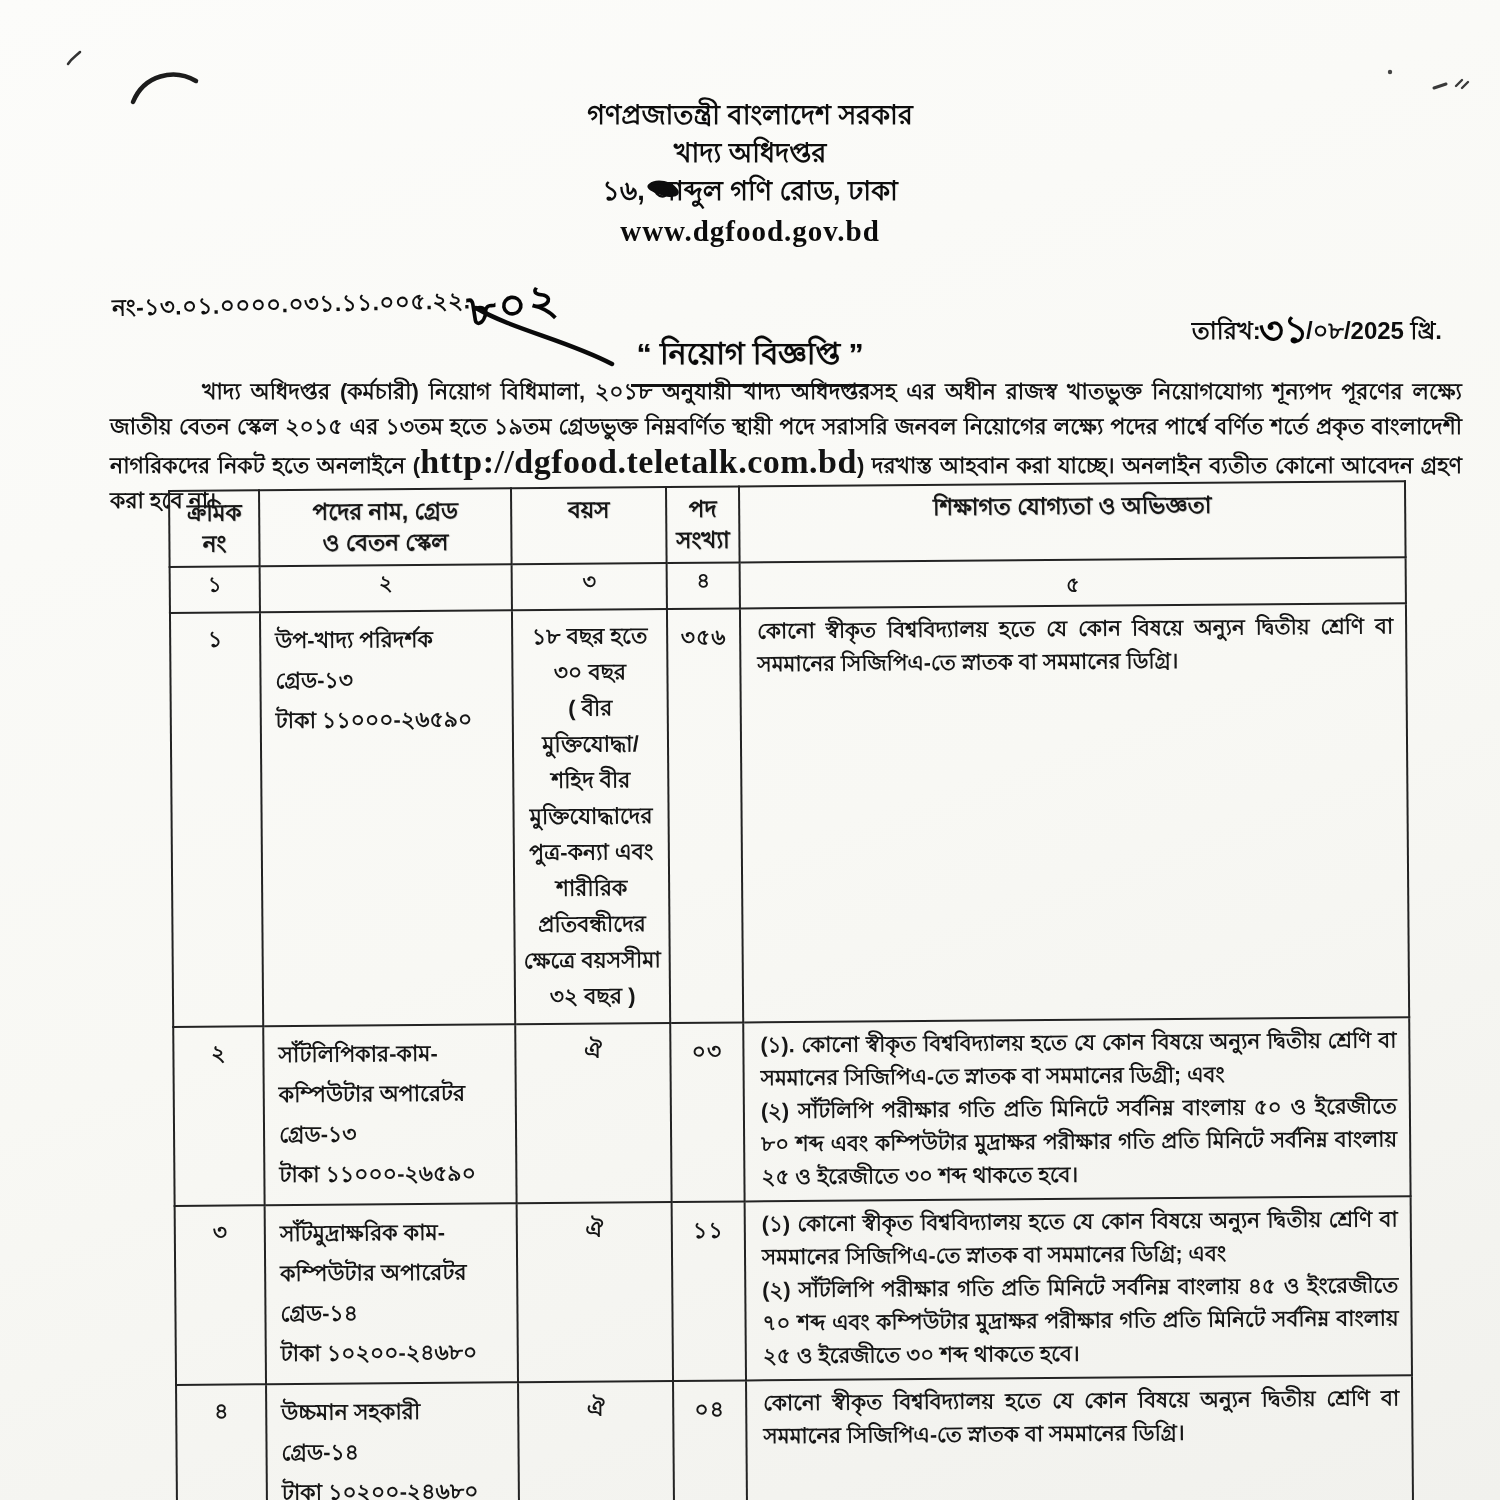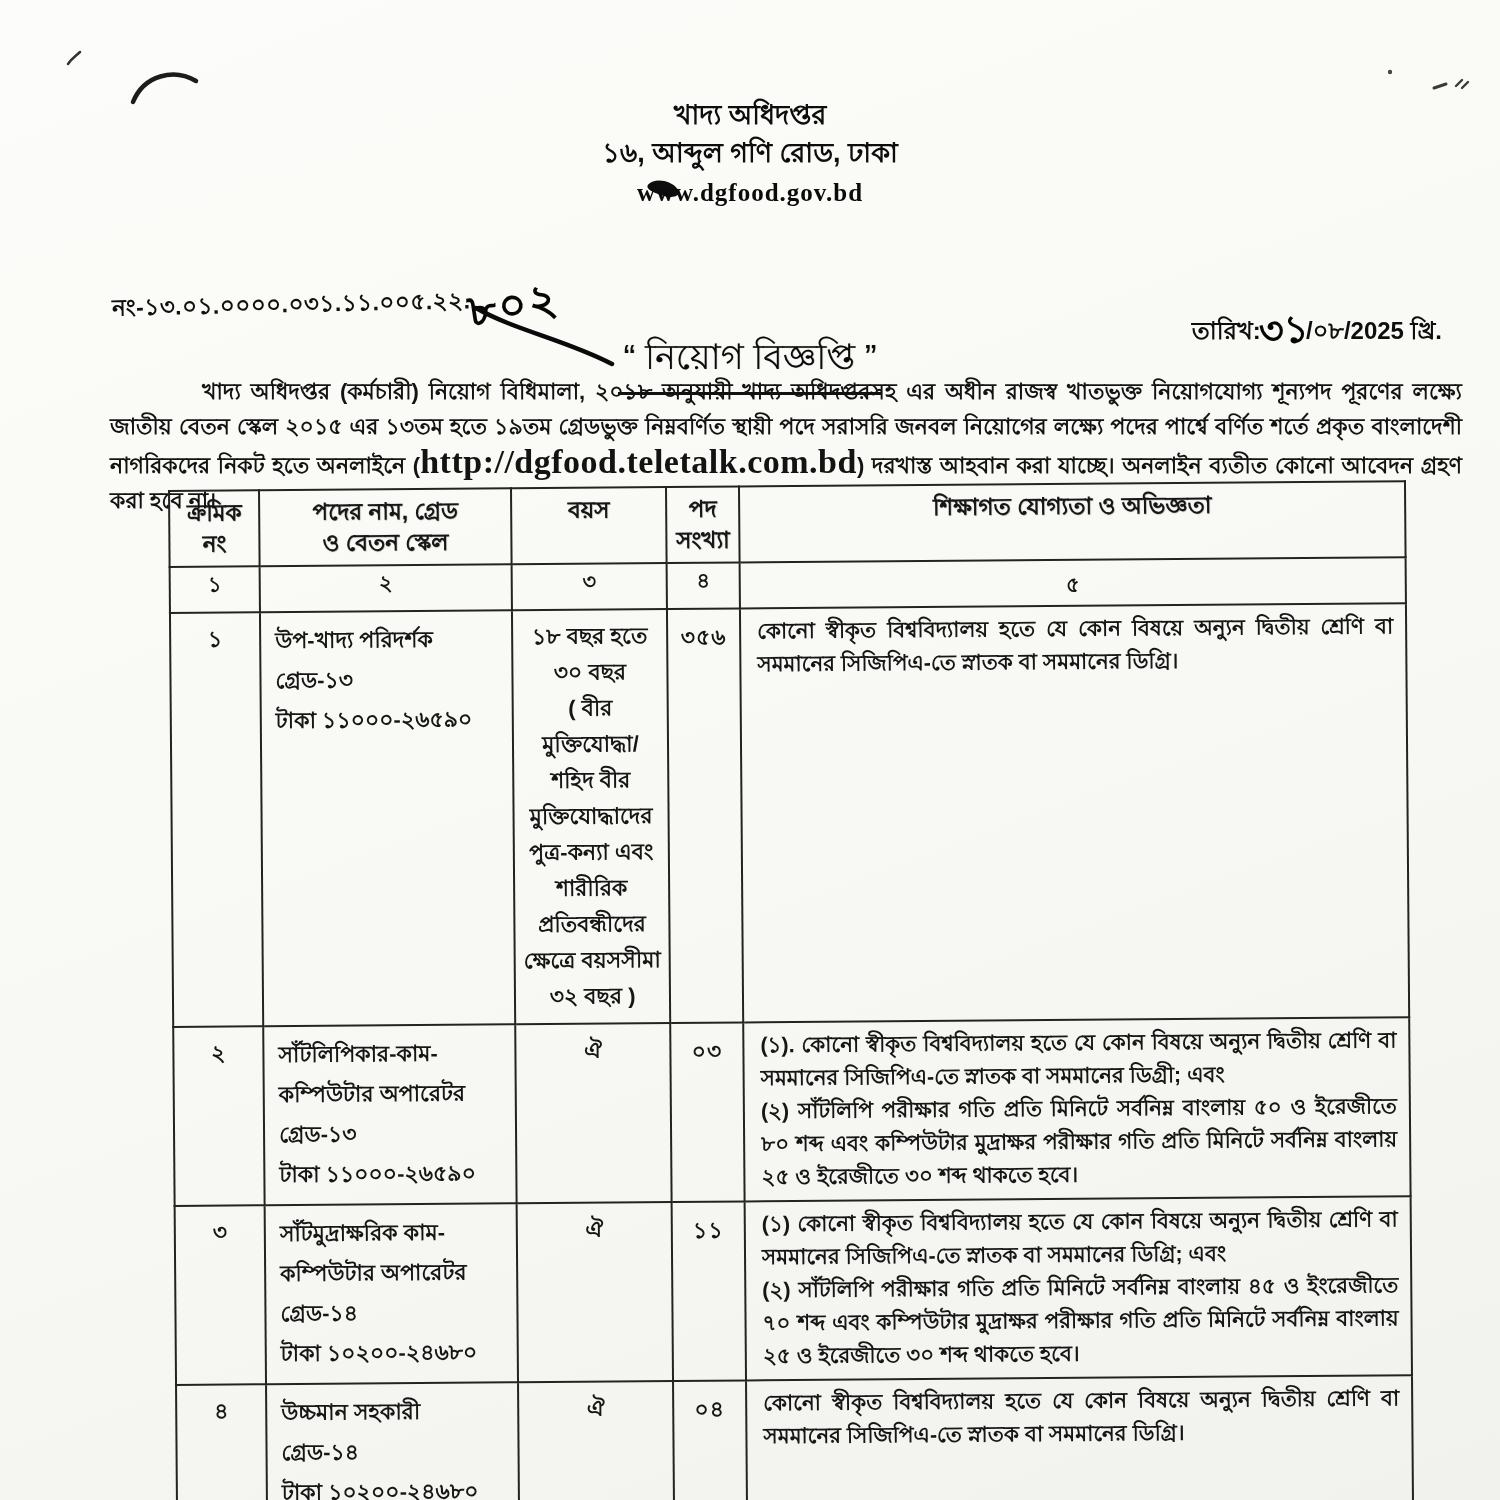--- a/index.html
+++ b/index.html
@@ -12,42 +12,42 @@
   .sheet{
     position:absolute;inset:0;
     background:linear-gradient(160deg,#fcfcfa 0%,#f8f8f4 55%,#f1f1ed 100%);
   }
   .center-head{
     position:absolute;left:0;top:96px;width:1500px;text-align:center;
   }
   .h-line{font-size:27px;font-weight:600;line-height:38px;color:#0d0d0d;}
   .h-url{
     font-family:"Liberation Serif","DejaVu Serif",serif;
-    font-size:25px;font-weight:600;letter-spacing:1px;line-height:42px;color:#0b0b0b;
+    font-size:29px;font-weight:600;letter-spacing:1px;line-height:42px;color:#0b0b0b;
   }
   .ref-line{
     position:absolute;left:112px;top:286px;
     font-size:23px;font-weight:600;letter-spacing:.5px;
     transform:rotate(-1.2deg);color:#101010;
   }
   .hand{
     font-weight:700;color:#060606;
   }
   .hand-ref{
     position:absolute;left:468px;top:272px;font-size:44px;
     transform:rotate(-9deg);letter-spacing:2px;
   }
   .date-line{
     position:absolute;right:58px;top:296px;font-size:24px;font-weight:600;color:#0e0e0e;
     white-space:nowrap;
   }
   .hand-day{font-size:38px;display:inline-block;transform:rotate(-4deg) translateY(4px);margin:0 -2px;}
   .notice-title-wrap{position:absolute;left:0;top:330px;width:1500px;text-align:center;}
   .notice-title{
-    display:inline-block;font-size:35px;font-weight:400;color:#0a0a0a;
+    display:inline-block;font-size:30px;font-weight:700;color:#0a0a0a;
     border-bottom:3px solid #111;padding:0 6px 3px 6px;
     text-shadow:.4px .4px .7px rgba(10,10,10,.45);
   }
   .intro{
     position:absolute;left:110px;top:374px;width:1352px;
     font-size:22px;line-height:35px;font-weight:600;text-align:justify;
     text-indent:92px;color:#131313;
   }
   .intro .url{
     font-family:"Liberation Serif","DejaVu Serif",serif;
@@ -96,20 +96,21 @@
   <svg class="artifact" style="left:644px;top:178px;" width="42" height="26" viewBox="0 0 42 26">
     <path d="M3,12 C7,3 24,1 32,7 C38,11 34,18 20,18 C10,18 1,17 3,12 Z" fill="#0d0d0d" transform="rotate(18 21 13)"></path>
   </svg>
   <svg class="artifact" style="left:1382px;top:58px;" width="100" height="44" viewBox="0 0 100 44">
     <circle cx="8" cy="14" r="2.2" fill="#444"></circle>
     <path d="M52,30 L64,26" stroke="#3a3a3a" stroke-width="3" stroke-linecap="round"></path>
     <path d="M74,28 L80,22 M80,30 L86,24" stroke="#3a3a3a" stroke-width="2.4" stroke-linecap="round"></path>
   </svg>
 
   <div class="center-head">
+    <div class="h-line">গণপ্রজাতন্ত্রী বাংলাদেশ সরকার</div>
     <div class="h-line">খাদ্য অধিদপ্তর</div>
     <div class="h-line">১৬, আব্দুল গণি রোড, ঢাকা</div>
     <div class="h-url">www.dgfood.gov.bd</div>
   </div>
 
   <div class="ref-line">নং-১৩.০১.০০০০.০৩১.১১.০০৫.২২.</div>
   <div class="hand hand-ref">৮০২</div>
   <svg class="artifact" style="left:470px;top:300px;" width="150" height="72" viewBox="0 0 150 72">
     <path d="M6,8 C44,30 96,40 142,64" stroke="#0a0a0a" stroke-width="4.5" fill="none" stroke-linecap="round"></path>
   </svg>

